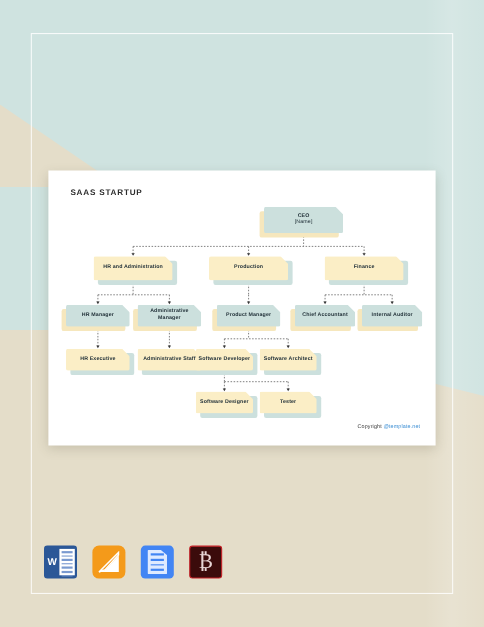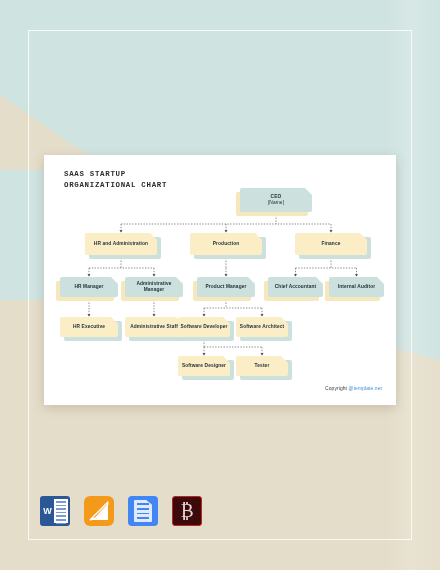--- a/index.html
+++ b/index.html
@@ -35,21 +35,21 @@
   #card {
     position:absolute; left:44px; top:155px; width:352px; height:250px;
     background:#ffffff;
     box-shadow: 0 3px 10px rgba(90,85,65,.22);
   }
   .doc-title {
     position:absolute; left:20px; top:14px;
     font-size:7.4px; font-weight:bold; color:#2c2c2c;
     letter-spacing:.72px; line-height:11.2px;
   }
-  .doc-title span { display:block;font-family:Liberation Mono, monospace; }
+  .doc-title span { display:block; }
 
   .copyright {
     position:absolute; right:14px; bottom:14px;
     font-size:4.9px; color:#3a3a3a; letter-spacing:.12px; white-space:nowrap;
   }
   .copyright .lnk { color:#3d8fd4; }
 
   
   #chart { position:absolute; left:0; top:0; width:352px; height:250px; }
   #wires { position:absolute; left:0; top:0; width:352px; height:250px;
@@ -124,21 +124,20 @@
   <div class="wedge-left"></div>
   <div class="wedge-right"></div>
   <div class="sheen"></div>
 </div>
 <div class="frame"></div>
 
 <div id="card">
 
   <div class="doc-title">
     <span>SAAS STARTUP</span>
-    <span>ORGANIZATIONAL CHART</span>
   </div>
 
   <svg id="wires" viewBox="0 0 352 250">
       <line x1="232" y1="57" x2="232" y2="69" stroke="#6f6f6f" stroke-width="0.8" stroke-dasharray="1.4 1.4"></line>
       <line x1="77" y1="69" x2="287" y2="69" stroke="#6f6f6f" stroke-width="0.8" stroke-dasharray="1.4 1.4"></line>
       <line x1="77" y1="69" x2="77" y2="77" stroke="#6f6f6f" stroke-width="0.8" stroke-dasharray="1.4 1.4"></line>
       <polygon points="75.5,75.19999999999999 78.5,75.19999999999999 77,77.6" fill="#3a3a3a"></polygon>
       <line x1="182" y1="69" x2="182" y2="77" stroke="#6f6f6f" stroke-width="0.8" stroke-dasharray="1.4 1.4"></line>
       <polygon points="180.5,75.19999999999999 183.5,75.19999999999999 182,77.6" fill="#3a3a3a"></polygon>
       <line x1="287" y1="69" x2="287" y2="77" stroke="#6f6f6f" stroke-width="0.8" stroke-dasharray="1.4 1.4"></line>

